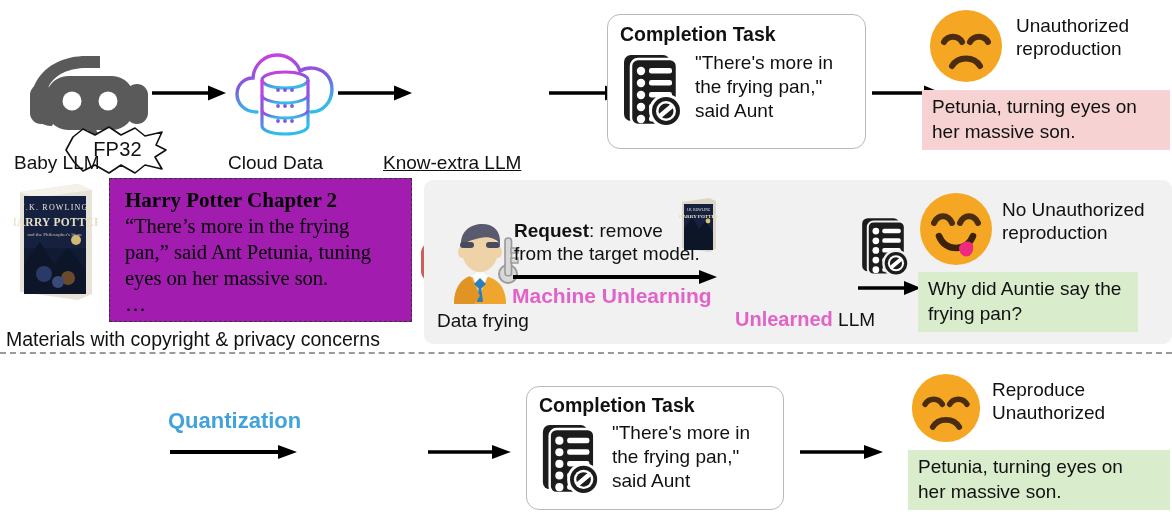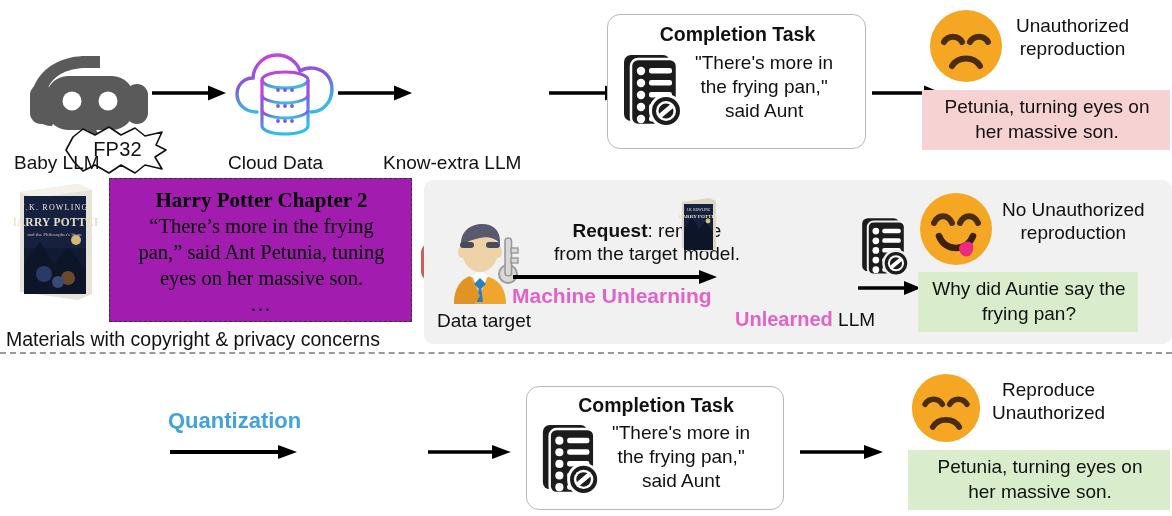--- a/index.html
+++ b/index.html
@@ -2,21 +2,21 @@
 <html><head>
 <meta charset="utf-8">
 <style>
   html,body{margin:0;padding:0;}
   body{
     width:1172px;height:516px;background:#ffffff;
     font-family:"Liberation Sans",sans-serif;
     color:#111;overflow:hidden;position:relative;
   }
   .stage{position:relative;width:1172px;height:516px;}
-  .abs{position:absolute;text-align:center;}
+  .abs{position:absolute;}
 
   
   .lbl{font-size:19px;color:#111;line-height:1.15;white-space:nowrap;}
   .lbl-wrap{font-size:19px;color:#111;line-height:1.22;}
 
   
   .robot{position:relative;}
   .robot svg{display:block;width:100%;height:100%;}
 
   
@@ -160,21 +160,21 @@
       <ellipse cx="86" cy="61" rx="9.5" ry="9.5" fill="#fff"></ellipse>
     </svg>
   </div>
 
   <div class="abs burst" style="left:460px;top:18px;width:105px;height:48px;">
     <svg viewBox="0 0 105 48" preserveAspectRatio="none">
       <polygon points="8,11 18,3 30,9 44,1 56,9 70,2 80,10 97,6 91,19 101,24 90,31 97,43 80,39 70,47 56,39 44,47 30,39 18,45 9,36 1,24" fill="#ffffff" stroke="#c0392b" stroke-width="1.6" stroke-linejoin="round"></polygon>
     </svg>
     <span style="color:#c0392b;">FP32</span>
   </div>
-  <div class="abs lbl" style="left:383px;top:152px;">Know-extra LLM</div>
+  <div class="abs lbl" style="left:383px;top:152px;text-decoration:underline;">Know-extra LLM</div>
 
   <div class="abs arrow" style="left:549px;top:84px;">
     <svg width="76" height="18" viewBox="0 0 76 18">
       <line x1="0" y1="9" x2="58" y2="9" stroke="#000" stroke-width="3.4"></line>
       <polygon points="56,1.5 74,9 56,16.5" fill="#000"></polygon>
     </svg>
   </div>
 
   <div class="abs card" style="left:607px;top:14px;width:259px;height:135px;padding:8px 10px 8px 12px;">
     <div class="card-title">Completion Task</div>
@@ -275,21 +275,21 @@
       <rect x="42" y="24" width="14" height="6" rx="3" fill="#4a4a5e"></rect>
       <g>
         <circle cx="64" cy="56" r="9" fill="#d8d8d8" stroke="#9a9a9a" stroke-width="2"></circle>
         <circle cx="64" cy="56" r="3.4" fill="#f1f1f1"></circle>
         <rect x="61" y="20" width="6.5" height="38" rx="3" fill="#d8d8d8" stroke="#9a9a9a" stroke-width="1.6"></rect>
         <rect x="67" y="30" width="7" height="5" fill="#d8d8d8" stroke="#9a9a9a" stroke-width="1.4"></rect>
         <rect x="67" y="40" width="7" height="5" fill="#d8d8d8" stroke="#9a9a9a" stroke-width="1.4"></rect>
       </g>
     </svg>
   </div>
-  <div class="abs lbl" style="left:437px;top:310px;">Data target</div>
+  <div class="abs lbl" style="left:437px;top:310px;">Data frying</div>
 
   <div class="abs req" style="left:514px;top:219px;width:266px;">
     <span style="font-weight:bold;">Request</span><span>: remove</span><br>
     <span>from the target model.</span>
   </div>
 
   <div class="abs" style="left:679px;top:195px;">
     <svg width="40" height="58" viewBox="0 0 40 58">
       <path d="M3 7 L30 3 L37 6 L37 54 L30 57 L3 53 Z" fill="#ddd7c8"></path>
       <rect x="5" y="9" width="29" height="46" fill="#16213f"></rect>

